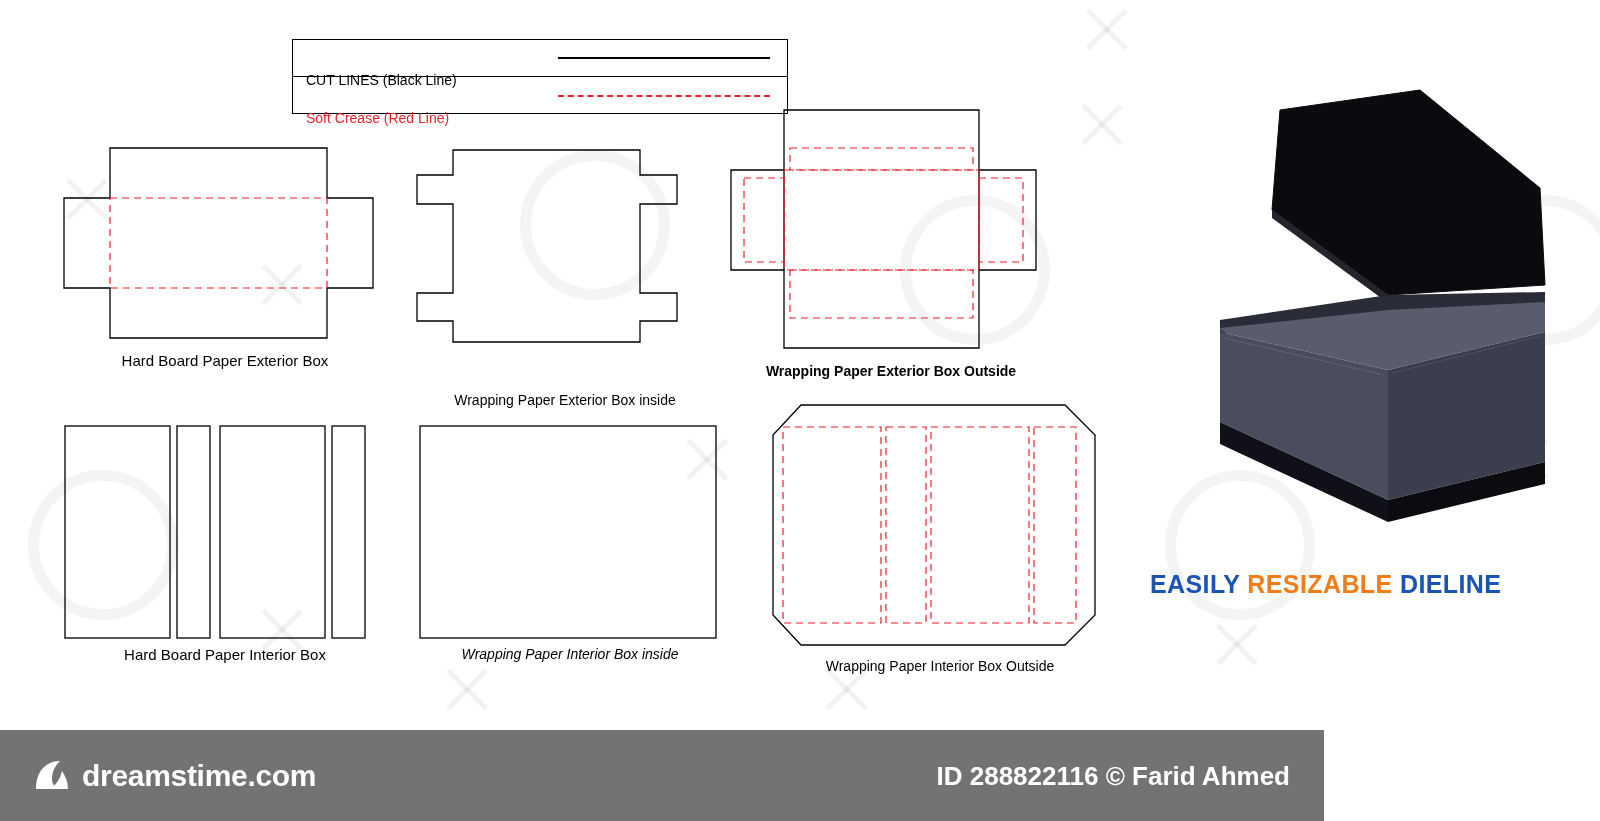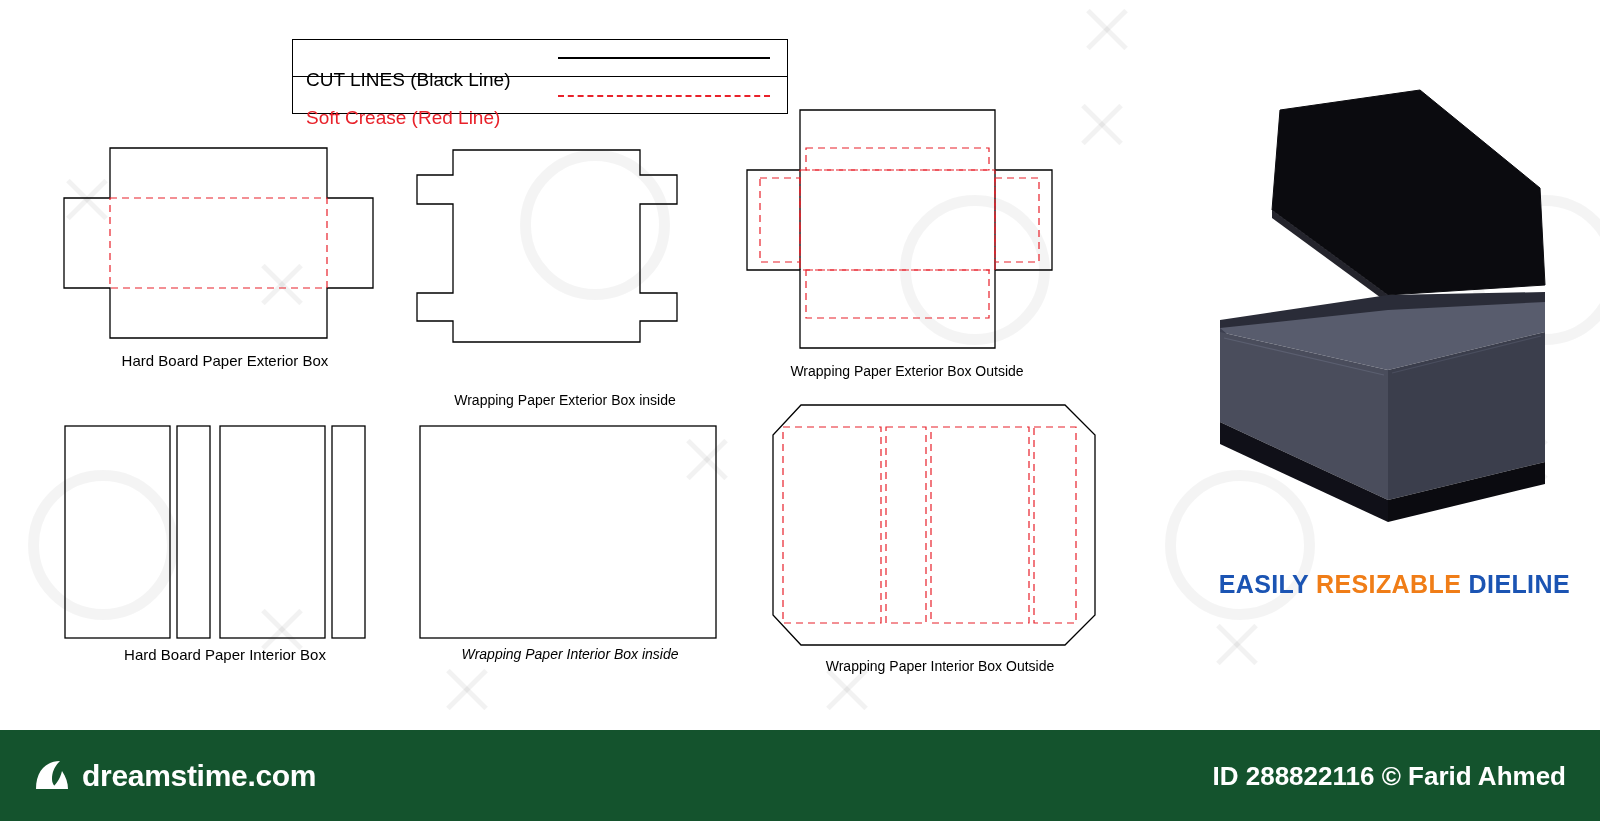--- a/index.html
+++ b/index.html
@@ -65,21 +65,21 @@
     position: absolute;
     left: 0;
     width: 100%;
     height: 37px;
     display: flex;
     align-items: center;
   }
   #legend .legend-row.r1 { top: 0; border-bottom: 1.5px solid #000; }
   #legend .legend-row.r2 { top: 37px; }
   .legend-label {
-    font-size: 19px;
+    font-size: 14px;
     padding-left: 13px;
     white-space: nowrap;
     margin-top: 44px;
   }
   .legend-label.black { color: #000; }
   .legend-label.red { color: #e8212a; }
   .legend-sample {
     position: absolute;
     left: 265px;
     width: 212px;
@@ -108,37 +108,37 @@
     height: 490px;
     z-index: 11;
   }
 
   
   #resizable-line {
     position: absolute;
     left: 1150px;
     top: 570px;
     width: 420px;
-    text-align: right;
+    text-align: left;
     font-size: 25px;
     font-weight: bold;
     letter-spacing: 0.4px;
     z-index: 12;
   }
   #resizable-line .w-blue { color: #1b54b3; }
   #resizable-line .w-orange { color: #f07d17; }
 
   
   #footer {
     position: absolute;
     left: 0;
     top: 730px;
-    width: 1600px;
+    width: 1324px;
     height: 91px;
-    background: #14532d;
+    background: #737373;
     z-index: 20;
   }
   #footer-brand {
     position: absolute;
     left: 30px;
     top: 50%;
     transform: translateY(-50%);
     display: flex;
     align-items: center;
     gap: 10px;
@@ -216,21 +216,21 @@
 
   <div class="panel" style="left:415px; top:140px; width:300px; height:240px;">
     <svg class="svgwrap" width="300" height="215" viewBox="0 0 300 215">
       <g fill="none" stroke="#000" stroke-width="1.3">
         <path d="M 38 10 L 225 10 L 225 35 L 262 35 L 262 64 L 225 64 L 225 153 L 262 153 L 262 181 L 225 181 L 225 202 L 38 202 L 38 181 L 2 181 L 2 153 L 38 153 L 38 64 L 2 64 L 2 35 L 38 35 Z"></path>
       </g>
     </svg>
     <div class="panel-caption" style="left:-20px; top:215px; width:340px; font-size:14px;margin-top:37px;">Wrapping Paper Exterior Box inside</div>
   </div>
 
-  <div class="panel" style="left:742px; top:108px; width:330px; height:280px;">
+  <div class="panel" style="left:726px; top:108px; width:330px; height:280px;font-weight:bold;">
     <svg class="svgwrap" width="330" height="255" viewBox="0 0 330 255">
       <g fill="none" stroke="#000" stroke-width="1.3">
         <path d="M 58 2 L 253 2 L 253 62 L 310 62 L 310 162 L 253 162 L 253 240 L 58 240 L 58 162 L 5 162 L 5 62 L 58 62 Z"></path>
 
         <path d="M 58 62 L 58 162"></path>
         <path d="M 253 62 L 253 162"></path>
       </g>
       <g fill="none" stroke="#e8212a" stroke-width="1.2" stroke-dasharray="7,5">
         <rect x="58" y="62" width="195" height="100"></rect>
         <rect x="64" y="40" width="183" height="22"></rect>

